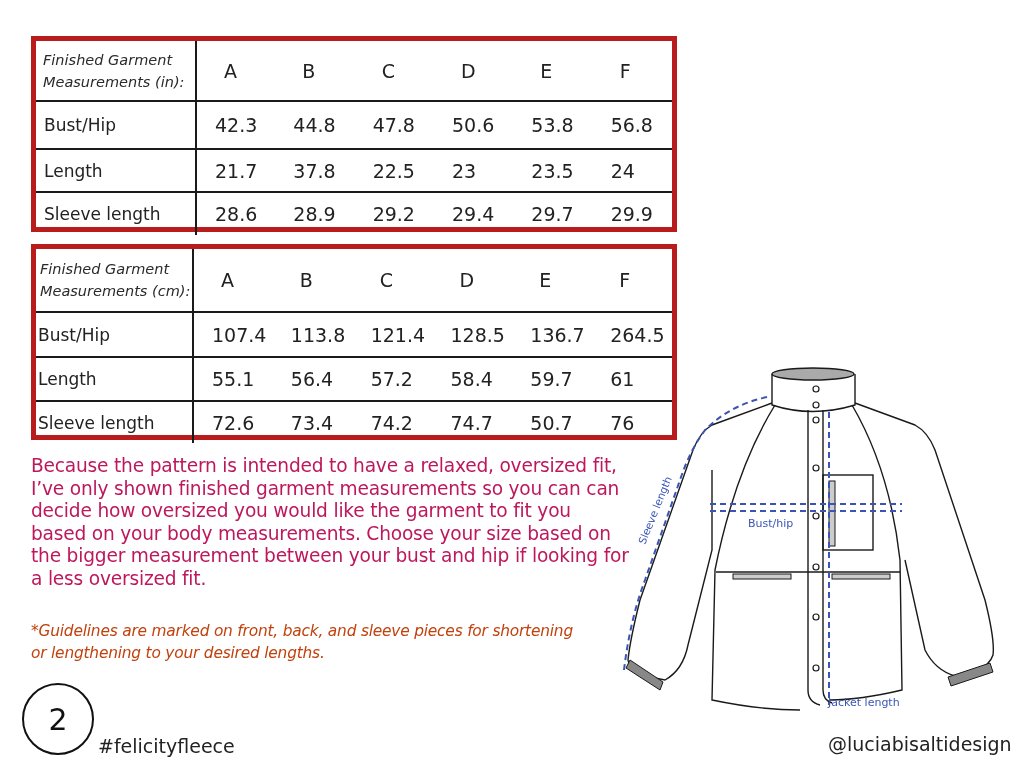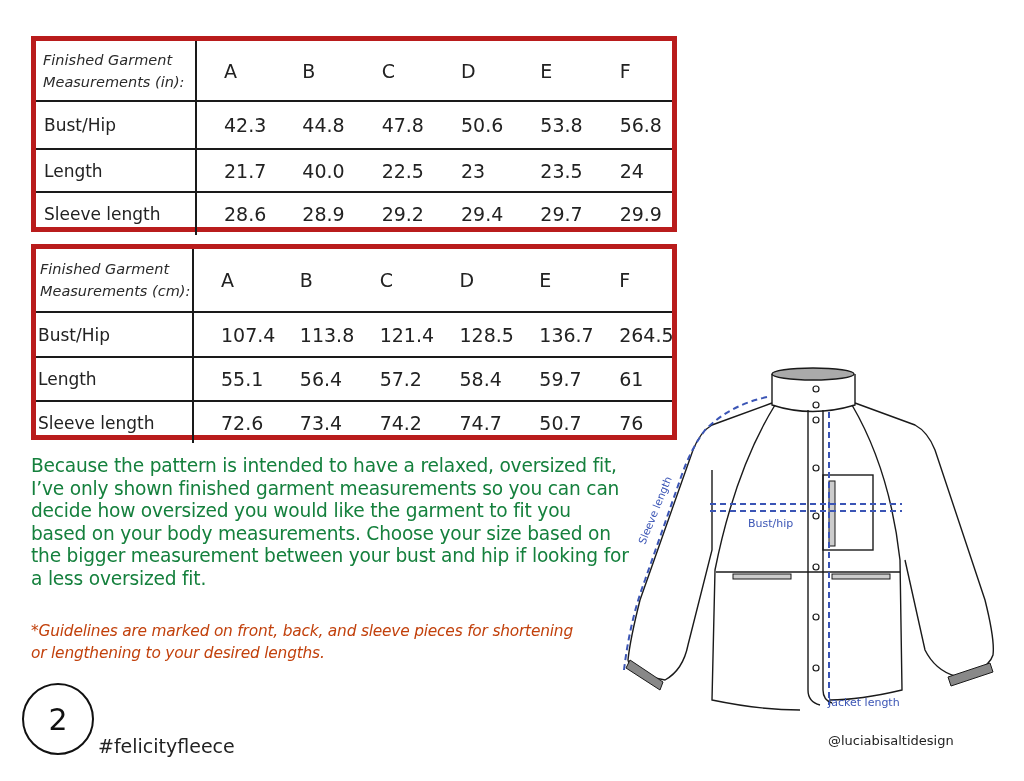--- a/index.html
+++ b/index.html
@@ -7,41 +7,41 @@
          font-family:"DejaVu Sans", sans-serif; color:#1a1a1a; }
   .tbl { position:absolute; left:31px; width:646px; border:5px solid #b91c1c;
          border-collapse:collapse; box-sizing:border-box; }
   .tbl table { border-collapse:collapse; width:100%; height:100%; table-layout:fixed; }
   .tbl td { border:2px solid #1a1a1a; padding:0; font-size:19px; font-weight:normal;
             color:#222; vertical-align:middle; }
   .tbl tr:first-child td { border-top:none; }
   .tbl tr:last-child td { border-bottom:none; }
   .tbl td:first-child { border-left:none; width:152px; }
   .tbl td:last-child { border-right:none; }
-  .tbl td.val { border-left:none; border-right:none; padding-left:27px; }
+  .tbl td.val { border-left:none; border-right:none; padding-left:18px; }
   .tbl td.val.first { border-left:2px solid #1a1a1a; }
   .tbl td.hdr { font-style:italic; font-size:14.5px; line-height:22px; padding-left:7px; color:#2a2a2a; }
   .tbl td.col { text-align:left; padding-left:27px; font-size:19px; border-left:none; border-right:none; }
   .tbl td.col.first { border-left:2px solid #1a1a1a; }
   .tbl td.lbl { padding-left:8px; font-size:17px; }
   #t1 { top:36px; height:196px; }
   #t2 { top:244px; height:196px; }
   #t2 td.lbl { padding-left:2px; }
   #t2 td.hdr { padding-left:4px; }
 
   .para { position:absolute; left:31px; top:455px; width:600px; font-size:18.6px;
-          line-height:22.6px; color:#15803d; letter-spacing:-0.2px; }
+          line-height:22.6px; color:#be185d; letter-spacing:-0.2px; }
   .note { position:absolute; left:31px; top:620px; width:600px; font-size:15.4px;
           line-height:22px; font-style:italic; color:#c2410c; letter-spacing:-0.2px; }
   .pagecircle { position:absolute; left:22px; top:683px; width:72px; height:72px;
                 border:2px solid #111; border-radius:50%; box-sizing:border-box;
                 display:flex; align-items:center; justify-content:center;
                 font-size:30px; color:#111; }
   .hashtag { position:absolute; left:98px; top:735px; font-size:19px; color:#222;text-align:right; }
-  .handle { position:absolute; left:828px; top:733px; font-size:13px; color:#222; }
+  .handle { position:absolute; left:828px; top:733px; font-size:19px; color:#222; }
   svg.jacket { position:absolute; left:600px; top:360px; }
   .lbl-blue { font-family:"DejaVu Sans", sans-serif; fill:#3b55b5; }
 </style>
 </head>
 <body>
 
 <div class="tbl" id="t1">
   <table>
     <tbody>
         <tr style="height:60px">
@@ -58,21 +58,21 @@
       <td class="val first">42.3</td>
       <td class="val">44.8</td>
       <td class="val">47.8</td>
       <td class="val">50.6</td>
       <td class="val">53.8</td>
       <td class="val">56.8</td>
     </tr>
     <tr style="height:43px">
       <td class="lbl">Length</td>
       <td class="val first">21.7</td>
-      <td class="val">40.0</td>
+      <td class="val">37.8</td>
       <td class="val">22.5</td>
       <td class="val">23</td>
       <td class="val">23.5</td>
       <td class="val">24</td>
     </tr>
     <tr style="height:43px">
       <td class="lbl">Sleeve length</td>
       <td class="val first">28.6</td>
       <td class="val">28.9</td>
       <td class="val">29.2</td>

